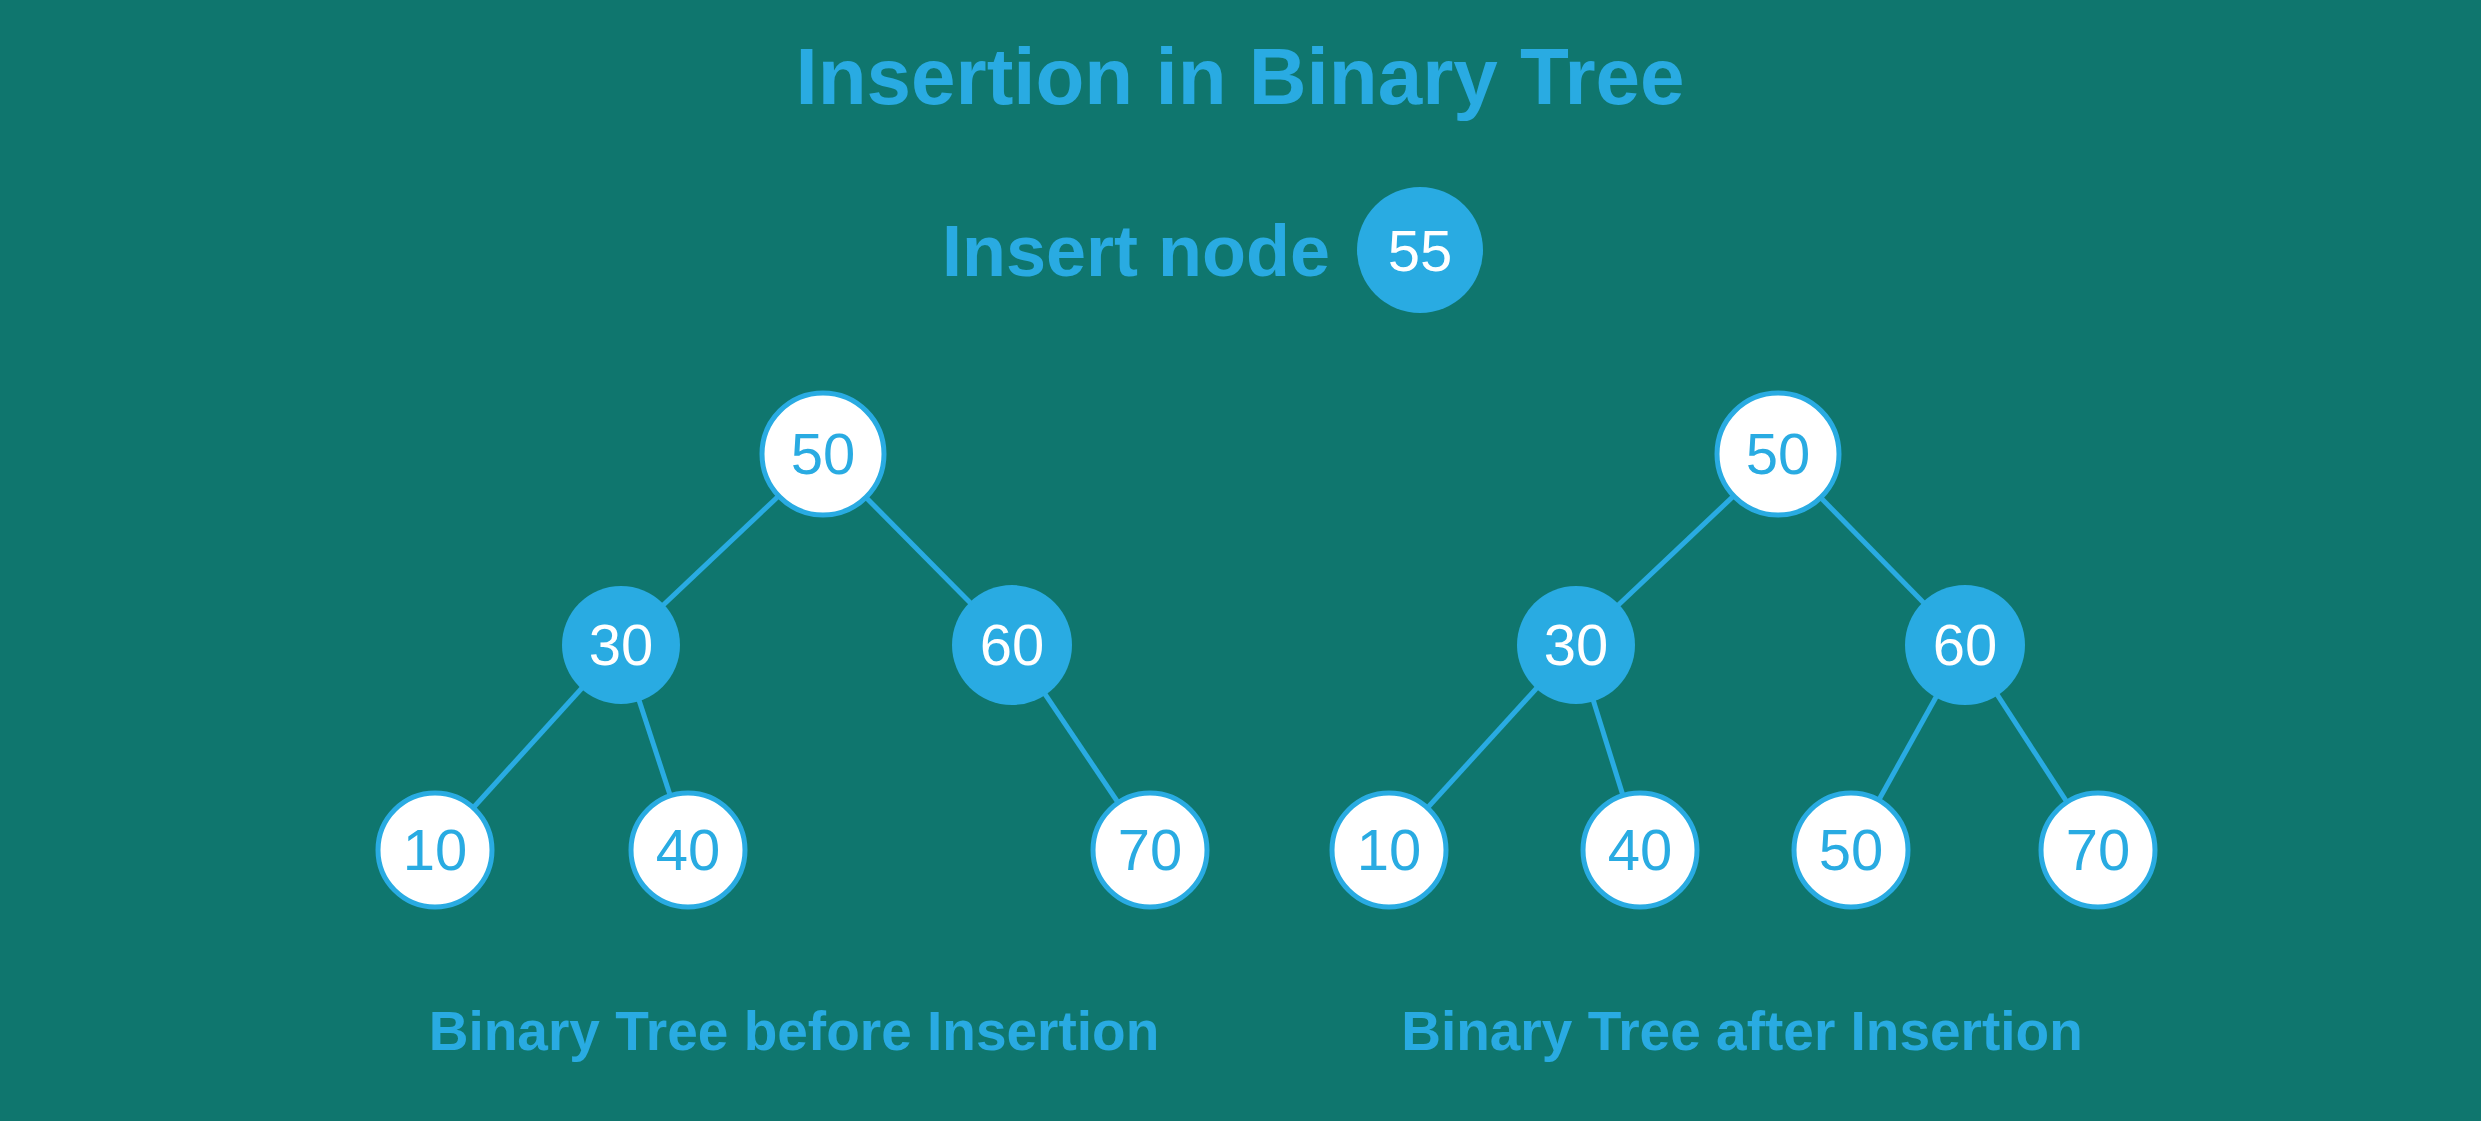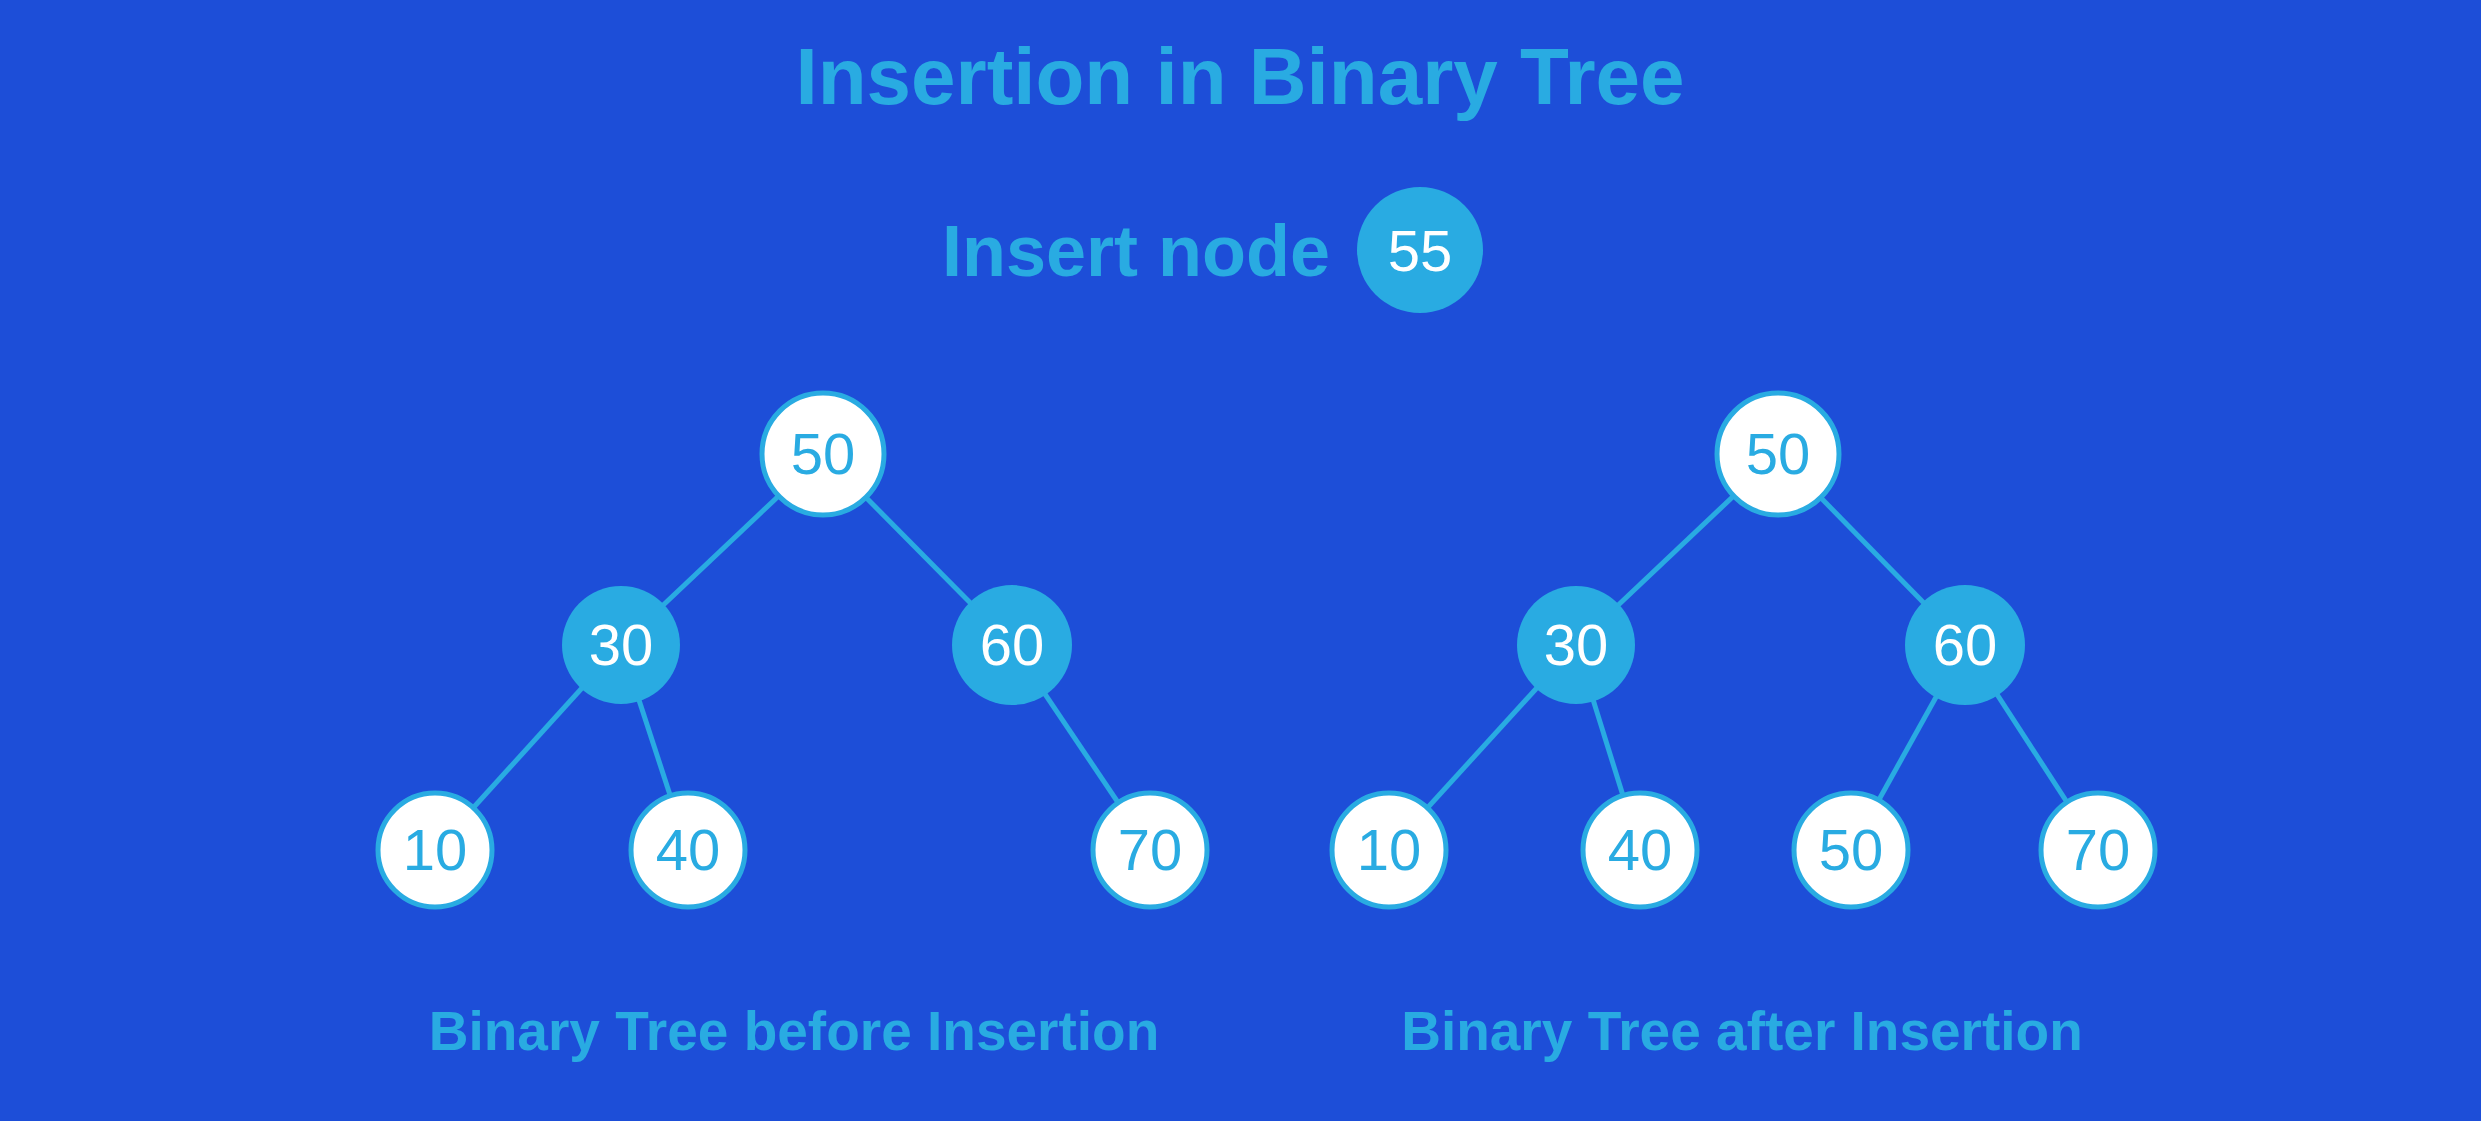--- a/index.html
+++ b/index.html
@@ -3,21 +3,21 @@
 <meta charset="utf-8">
 <style>
   html, body {
     margin: 0;
     padding: 0;
     background: #ffffff;
   }
   .stage {
     width: 2481px;
     height: 1121px;
-    background: #1d4ed8;
+    background: #0f766e;
     position: relative;
     overflow: hidden;
   }
   svg { display: block; }
   .diagram-text {
     font-family: "Liberation Sans", "DejaVu Sans", sans-serif;
     fill: #29ABE2;
   }
   .title-text {
     font-size: 80px;

